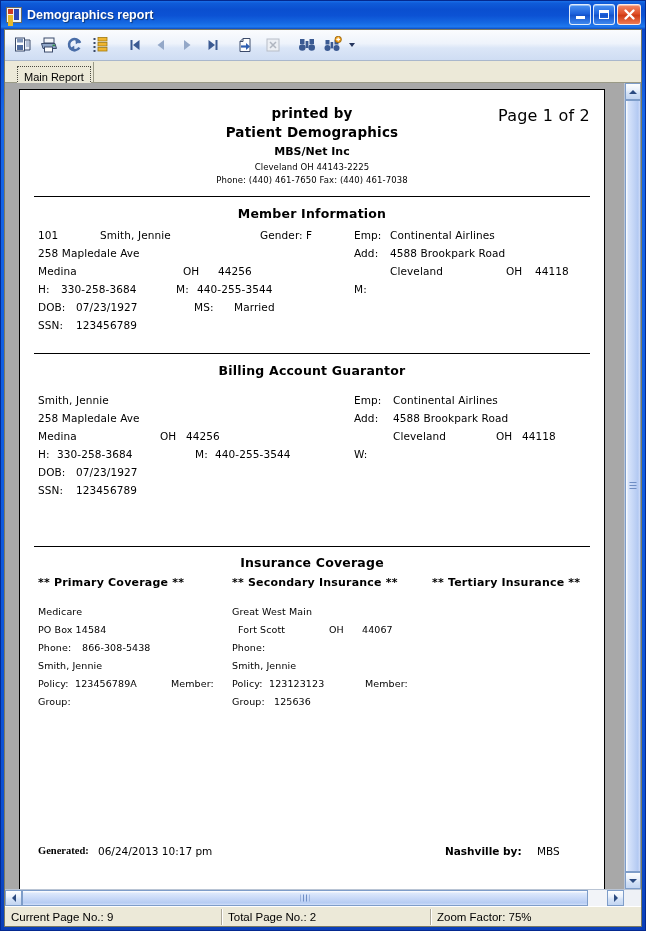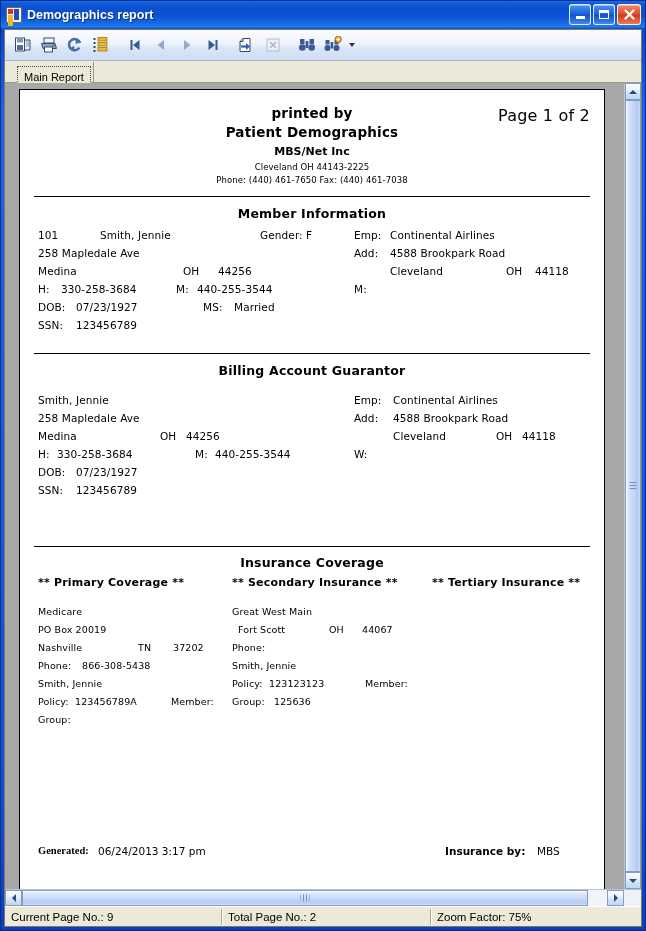--- a/index.html
+++ b/index.html
@@ -420,21 +420,21 @@
                   <span class="fc" style="left:0">H:</span>
                   <span class="fc" style="left:23px">330-258-3684</span>
                   <span class="fc" style="left:138px">M:</span>
                   <span class="fc" style="left:159px">440-255-3544</span>
                   <span class="fc" style="left:316px">M:</span>
                   <span class="fc" style="left:352px"></span>
                 </div>
                 <div class="frow">
                   <span class="fc" style="left:0">DOB:</span>
                   <span class="fc" style="left:38px">07/23/1927</span>
-                  <span class="fc" style="left:165px">MS:</span>
+                  <span class="fc" style="left:156px">MS:</span>
                   <span class="fc" style="left:196px">Married</span>
                 </div>
                 <div class="frow">
                   <span class="fc" style="left:0">SSN:</span>
                   <span class="fc" style="left:38px">123456789</span>
                 </div>
               </div>
 
               <div style="height:16px"></div>
               <hr class="rule">
@@ -486,26 +486,21 @@
               <div style="position:relative; height:22px; padding:0 14px 0 18px;">
                 <span class="ins-hdr" style="position:absolute;left:18px;top:0">** Primary Coverage **</span>
                 <span class="ins-hdr" style="position:absolute;left:212px;top:0">** Secondary Insurance **</span>
                 <span class="ins-hdr" style="position:absolute;left:412px;top:0">** Tertiary Insurance **</span>
               </div>
 
               <div style="position:relative; height:150px;">
 
                 <div style="position:absolute;left:18px;top:8px;width:195px;">
                   <div class="ins-line" style="height:18px">Medicare</div>
-                  <div class="ins-line" style="height:18px">PO Box 20019</div>
-                  <div class="ins-line" style="height:18px;position:relative">
-                    <span style="position:absolute;left:0">Nashville</span>
-                    <span style="position:absolute;left:100px">TN</span>
-                    <span style="position:absolute;left:135px">37202</span>
-                  </div>
+                  <div class="ins-line" style="height:18px">PO Box 14584</div>
                   <div class="ins-line" style="height:18px;position:relative">
                     <span style="position:absolute;left:0">Phone:</span>
                     <span style="position:absolute;left:44px">866-308-5438</span>
                   </div>
                   <div class="ins-line" style="height:18px">Smith, Jennie</div>
                   <div class="ins-line" style="height:18px;position:relative">
                     <span style="position:absolute;left:0">Policy:</span>
                     <span style="position:absolute;left:37px">123456789A</span>
                     <span style="position:absolute;left:133px">Member:</span>
                     <span style="position:absolute;left:182px"></span>
@@ -546,22 +541,22 @@
                   <div class="ins-line" style="height:18px"></div>
                   <div class="ins-line" style="height:18px"></div>
                   <div class="ins-line" style="height:18px"></div>
                   <div class="ins-line" style="height:18px"></div>
                   <div class="ins-line" style="height:18px"></div>
                 </div>
               </div>
 
               <div class="gen-row">
                 <span style="position:absolute;left:18px;font-family:Liberation Serif, serif;" class="gen-lbl">Generated:</span>
-                <span style="position:absolute;left:78px;">06/24/2013   3:17 pm</span>
-                <span style="position:absolute;left:425px;" class="gen-lbl">Insurance by:</span>
+                <span style="position:absolute;left:78px;">06/24/2013   10:17 pm</span>
+                <span style="position:absolute;left:425px;" class="gen-lbl">Nashville by:</span>
                 <span style="position:absolute;left:517px;">MBS</span>
               </div>
 
             </div>
           </div>
         </div>
 
         <div id="vscroll">
           <div class="sb-btn" style="height:17px;flex:0 0 17px">
             <span class="arrow ar-up"></span>

